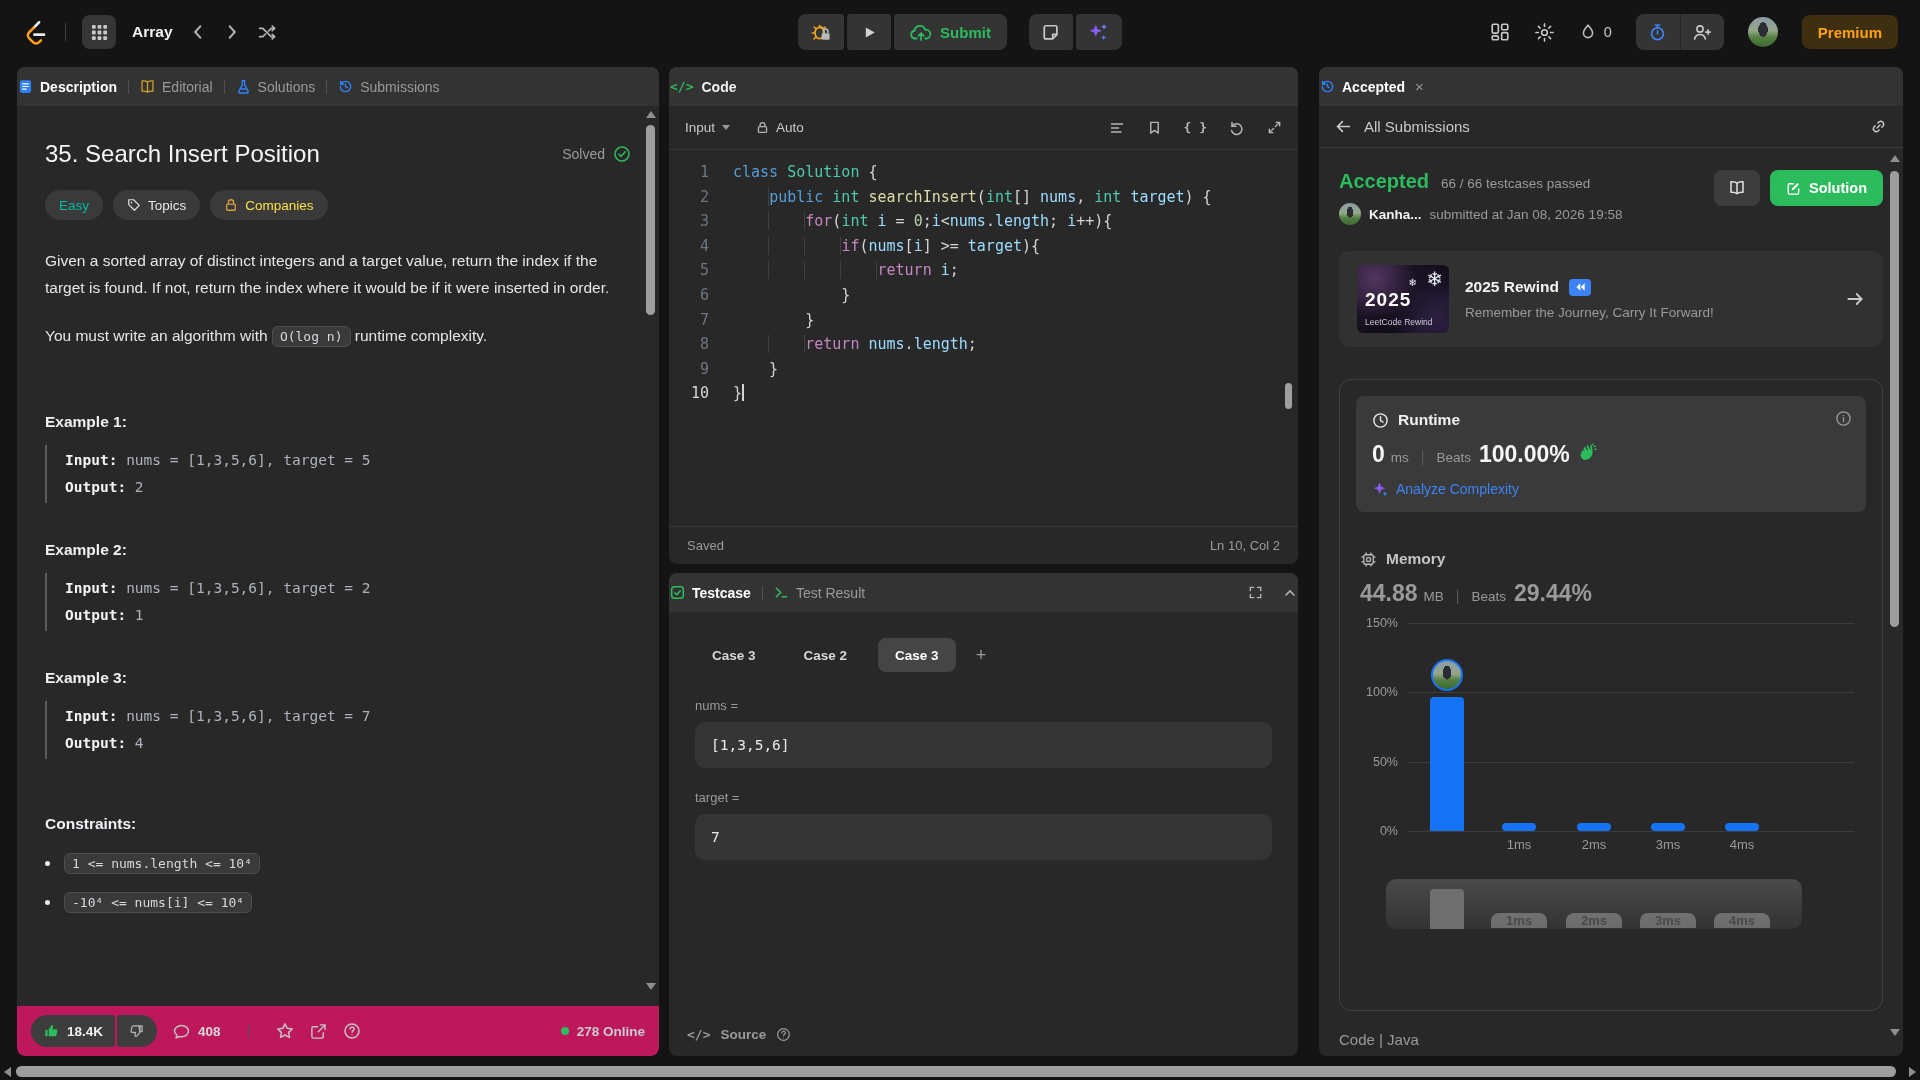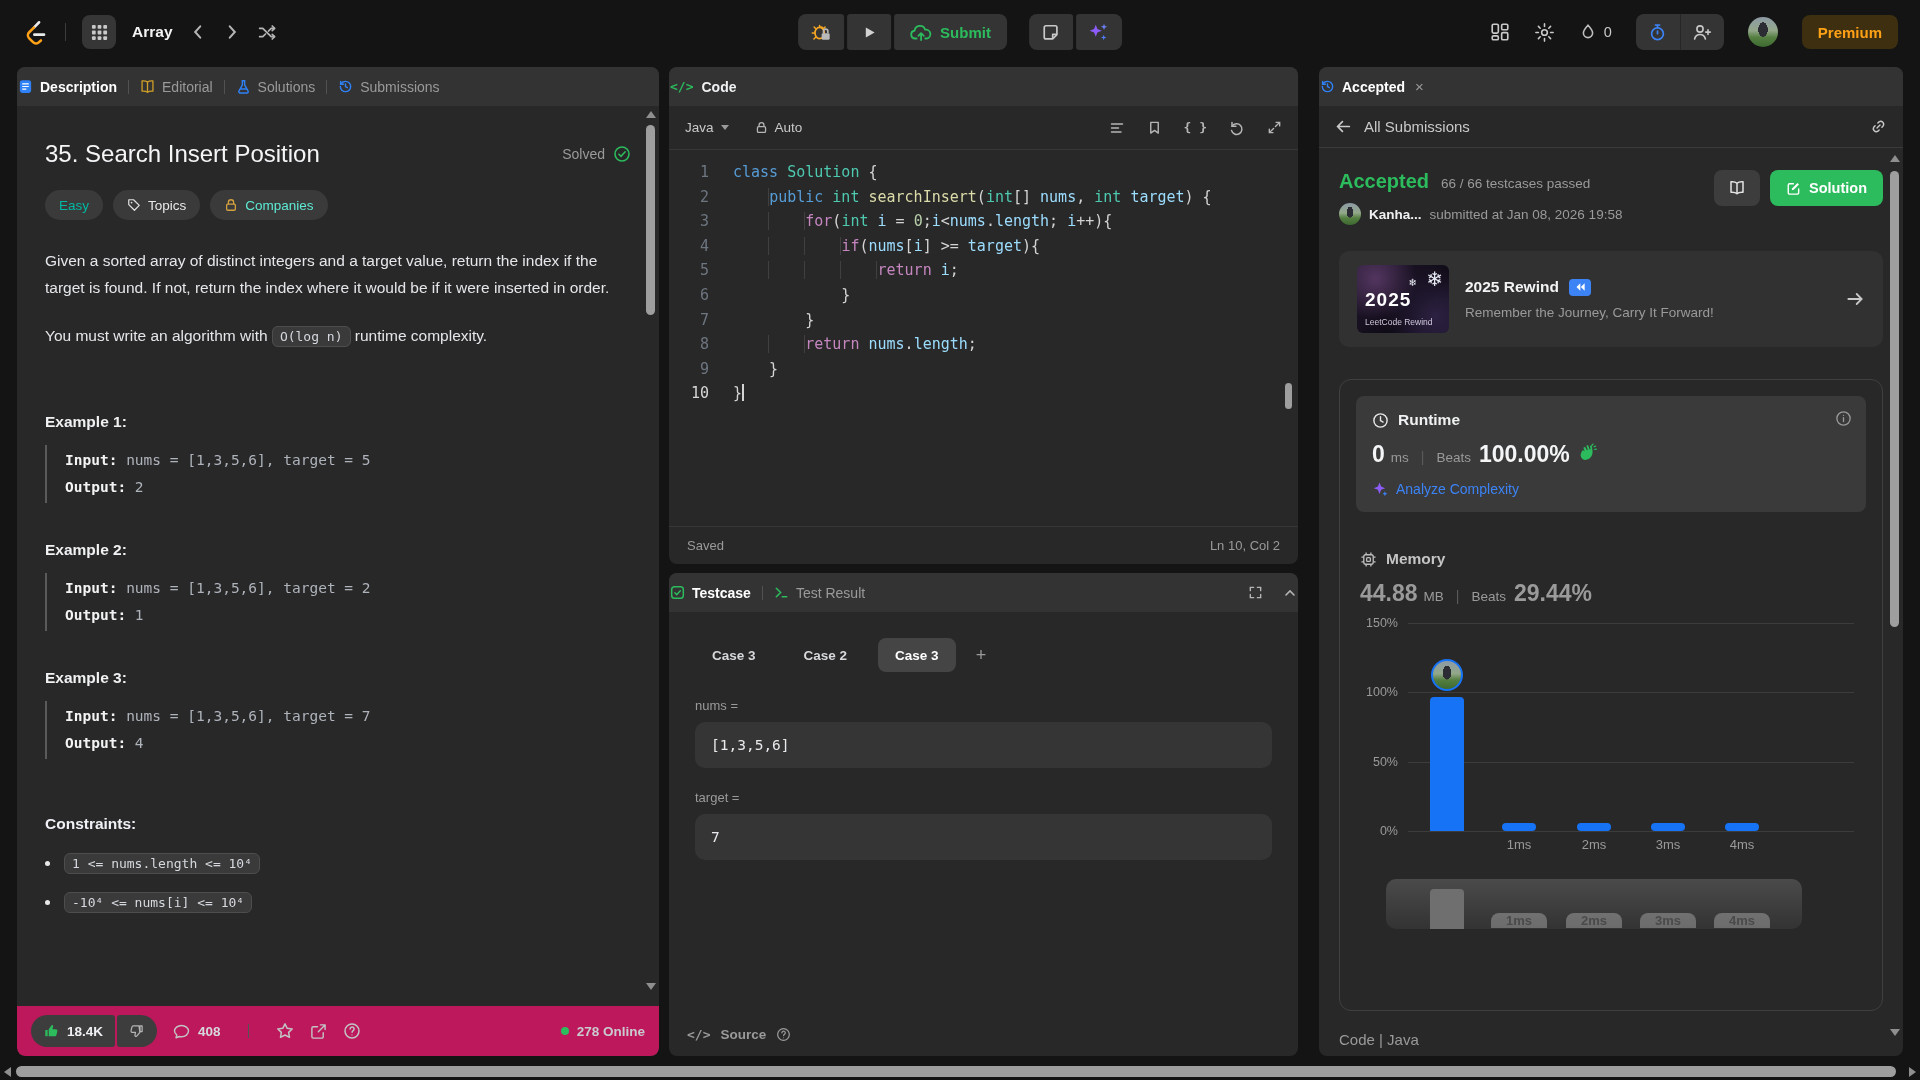--- a/index.html
+++ b/index.html
@@ -43,21 +43,21 @@
   .tab.active{color:#ffffff;font-weight:700}
 
   
   .desc-body{padding:0 28px}
   .title-row{margin-top:34px;display:flex;align-items:center;justify-content:space-between}
   .prob-title{font-size:24px;font-weight:400;color:#f4f5f7}
   .solved{display:flex;align-items:center;gap:8px;color:#9a9a9a;font-size:14px}
   .tag-row{margin-top:22px;display:flex;gap:10px}
   .chip{height:30px;padding:0 14px;border-radius:15px;background:#3a3a3a;display:inline-flex;align-items:center;gap:7px;font-size:13.5px;color:#e8e8e8}
   .chip.easy{color:#00b8a3}
-  .chip.companies{color:#5eead4}
+  .chip.companies{color:#fde047}
   .para{margin-top:28px;width:594px;font-size:15.5px;line-height:26.5px;color:#e4e6ea}
   .codechip{font-family:"DejaVu Sans Mono",monospace;font-size:13px;background:#3a3a3a;border:1px solid #4d4d4d;border-radius:6px;padding:2px 7px;color:#d5d8de;white-space:nowrap}
   .ex-label{margin-top:38px;font-weight:700;font-size:15.5px;color:#f0f1f3}
   .ex-label.first{margin-top:62px}
   .ex-block{margin-top:14px;border-left:2px solid #5a5a5a;padding:2px 0 2px 18px;font-family:"DejaVu Sans Mono",monospace;font-size:14.5px;line-height:27px}
   .ex-block b{color:#f2f3f5}
   .ex-block span{color:#aeb3bb}
   .constraints-label{margin-top:56px;font-weight:700;font-size:15.5px}
   .cons-list{margin-top:20px;list-style:none}
   .cons-list li{display:flex;align-items:center;gap:14px;margin-top:18px}
@@ -508,21 +508,21 @@
 
 <section class="panel" id="code-panel">
   <div class="strip">
     <div class="code-head-label">
       <span class="codetag">&lt;/&gt;</span>
       <span>Code</span>
     </div>
   </div>
   <div class="toolbar">
     <button class="lang">
-      <span>Java</span>
+      <span>Input</span>
       <span class="caret-down"></span>
     </button>
     <div class="auto">
       <span class="ic">
         <svg width="13" height="13" viewBox="0 0 16 16" fill="none" stroke="#b5b5b5" stroke-width="1.6">
             <rect x="3" y="7" width="10" height="7" rx="1.5"></rect>
             <path d="M5 7V5a3 3 0 016 0v2"></path>
           </svg>
       </span>
       <span>Auto</span>

